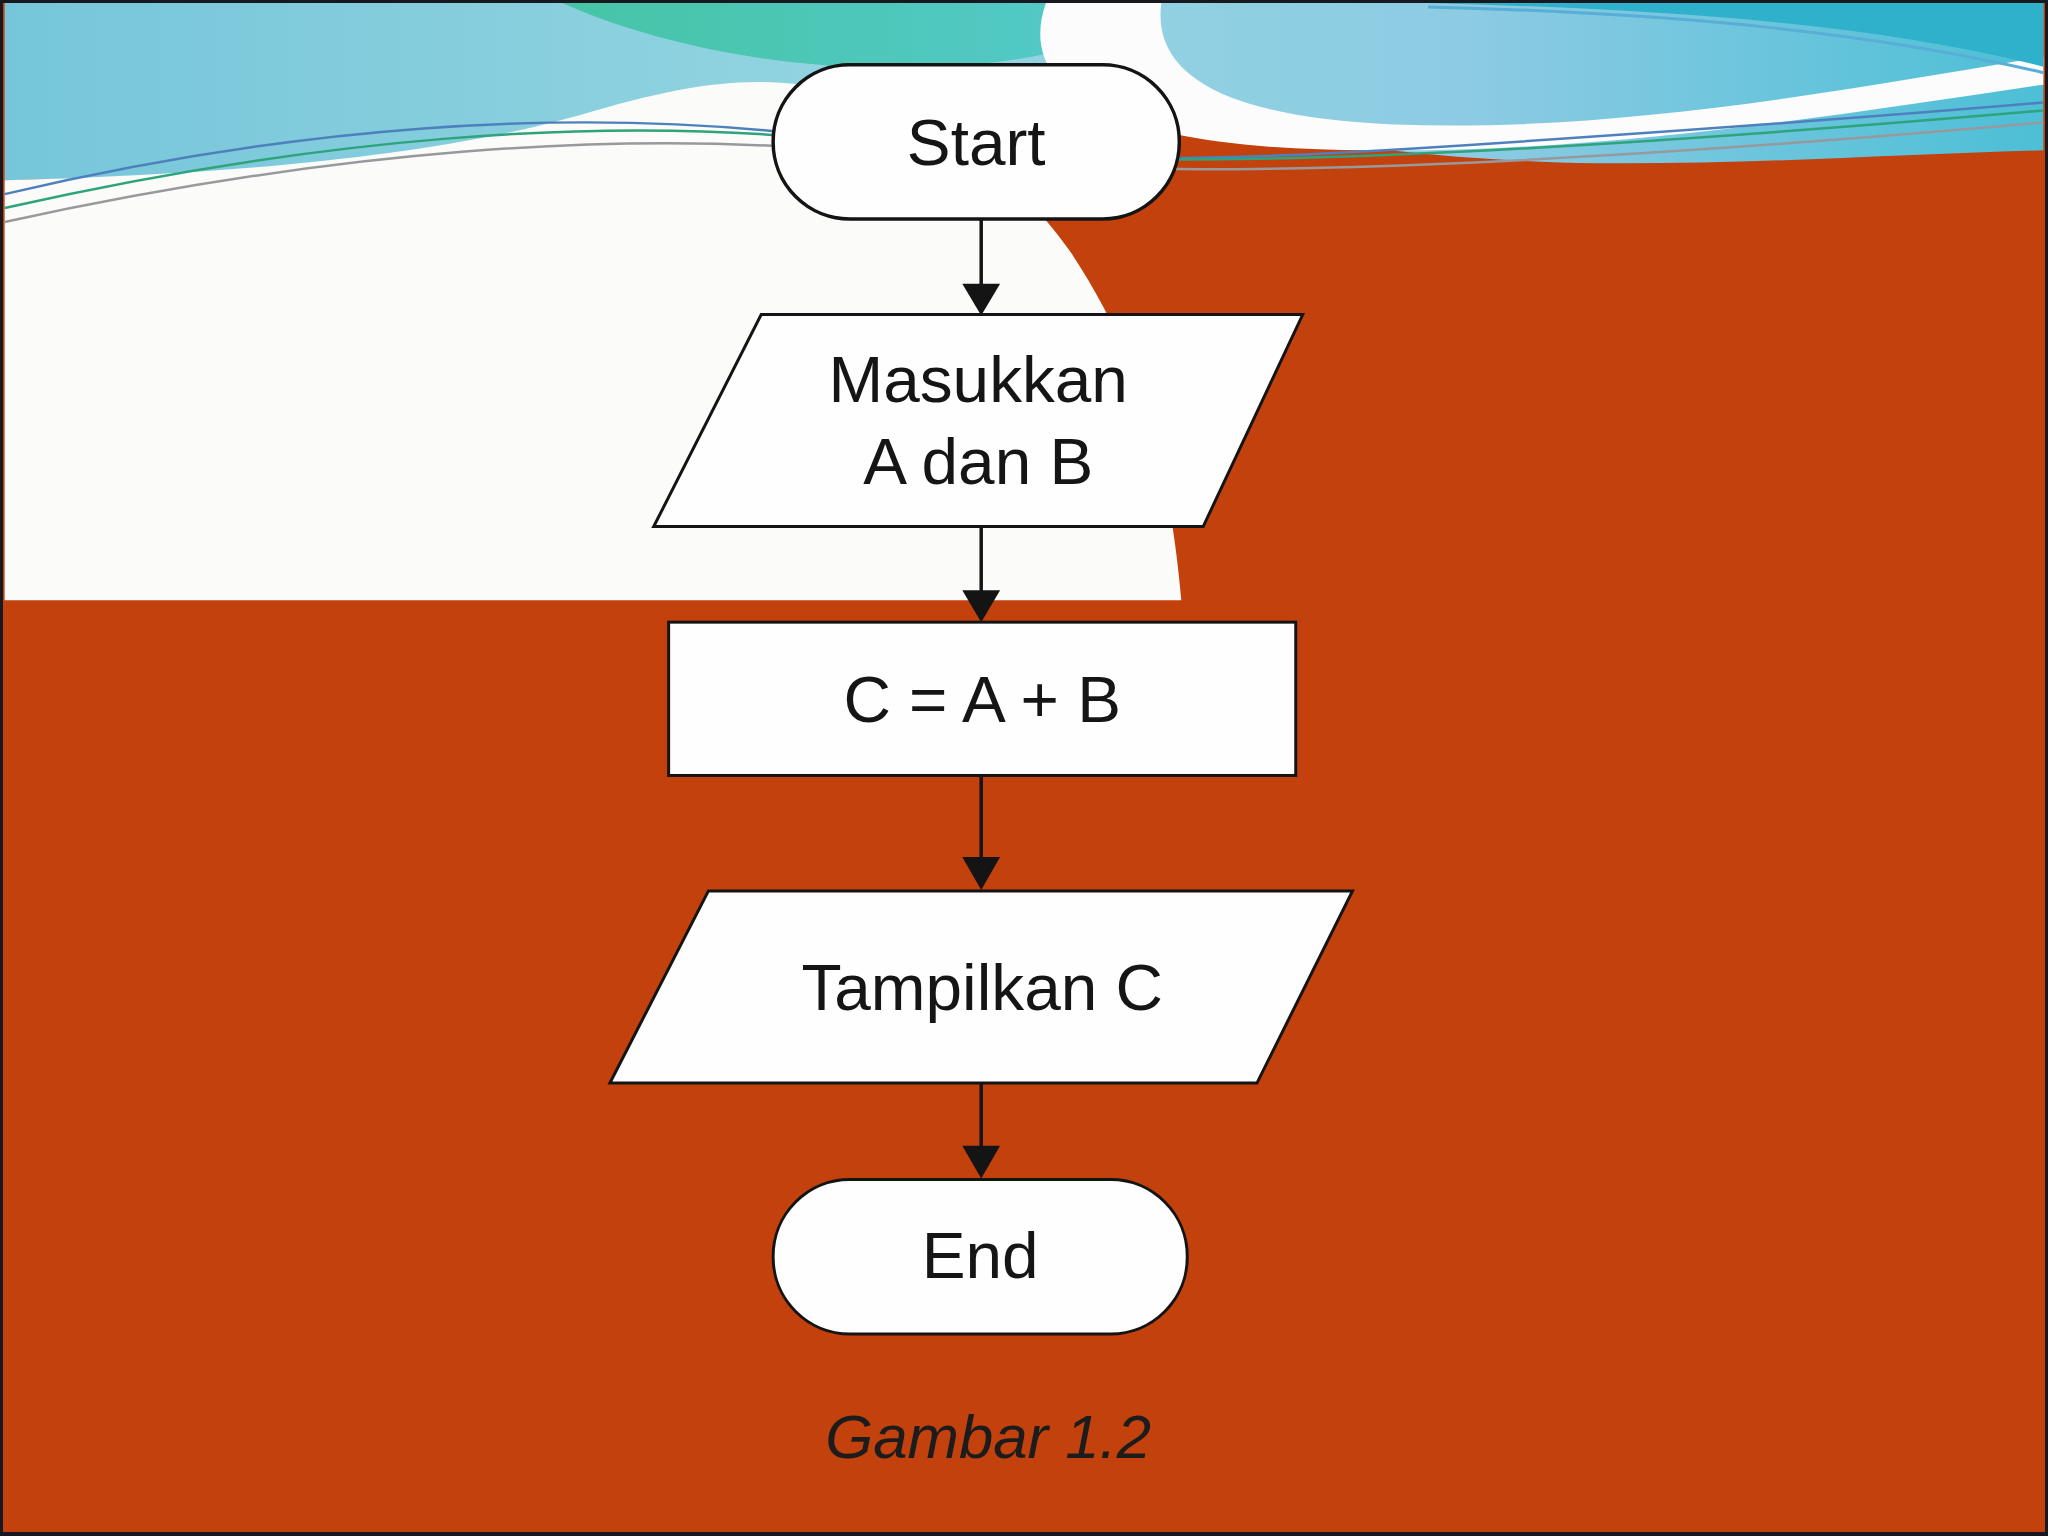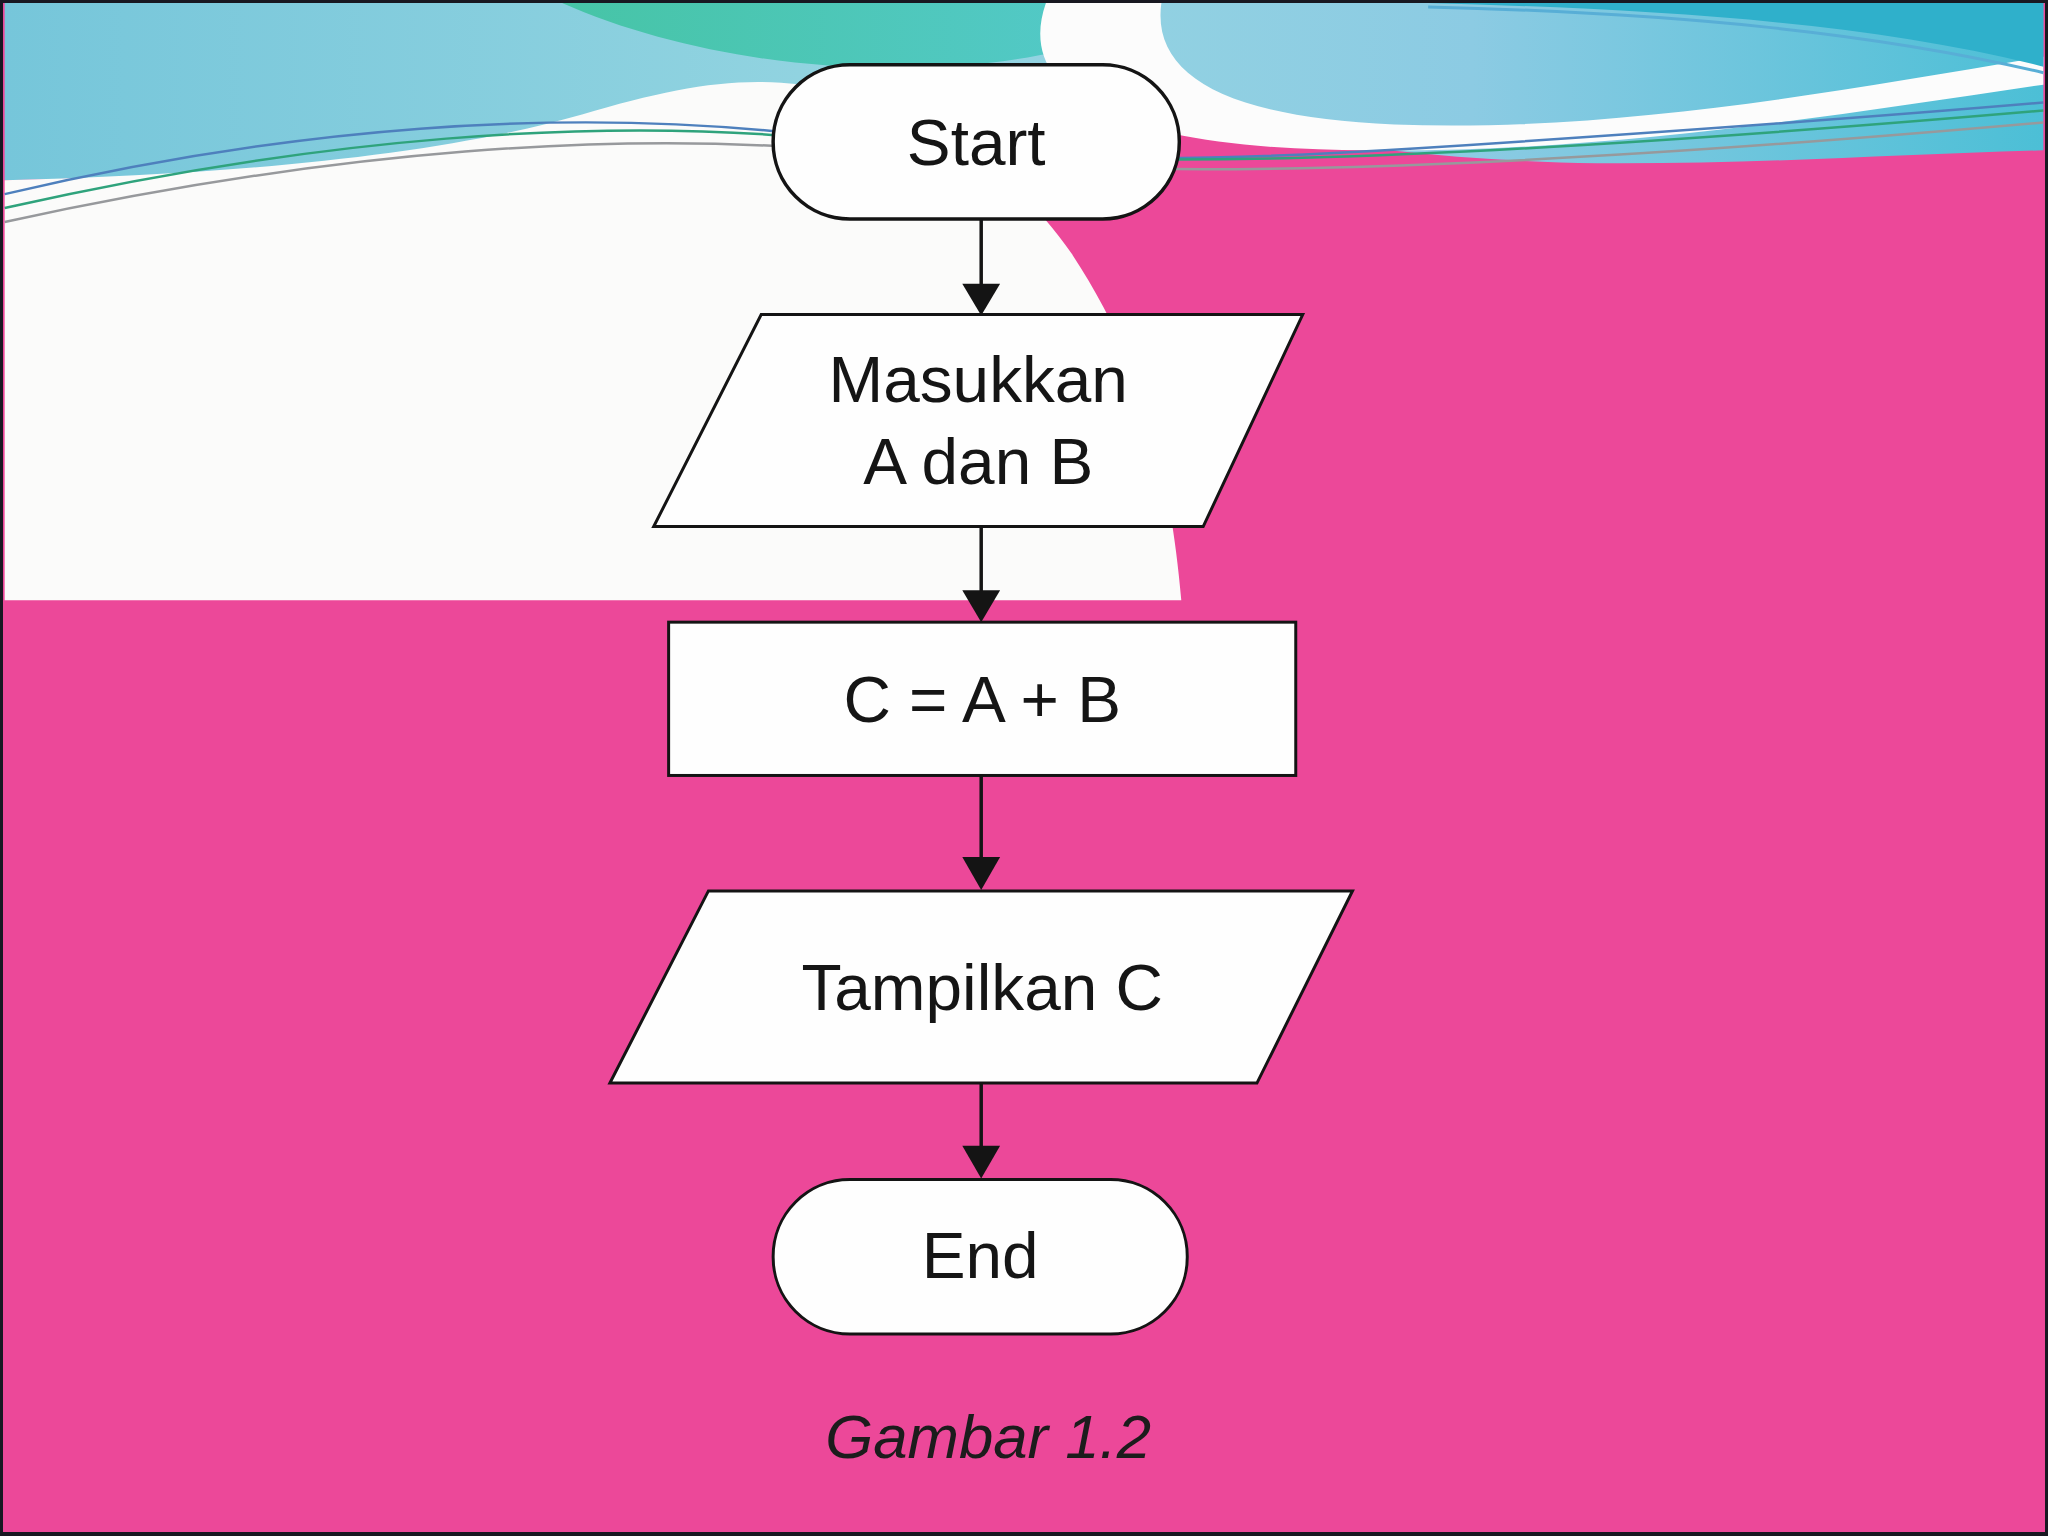--- a/index.html
+++ b/index.html
@@ -1,20 +1,20 @@
 <!DOCTYPE html>
 <html><head>
 <meta charset="utf-8">
 <style>
   html, body { margin: 0; padding: 0; background: #222; }
   #stage {
     width: 2048px; height: 1536px;
     box-sizing: border-box;
     position: relative;
-    background: #ec4899;
+    background: #c2410c;
     border: 3px solid #181821;
     border-bottom-width: 4px;
     overflow: hidden;
     font-family: "Liberation Sans", sans-serif;
   }
   #scene { position: absolute; left: 0; top: 0; width: 100%; height: 100%; display: block; }
   text { fill: #151515; }
   .node-label { font-size: 66px; }
   .caption { font-size: 62px; font-style: italic; fill: #1c1c1c; }
 </style>

